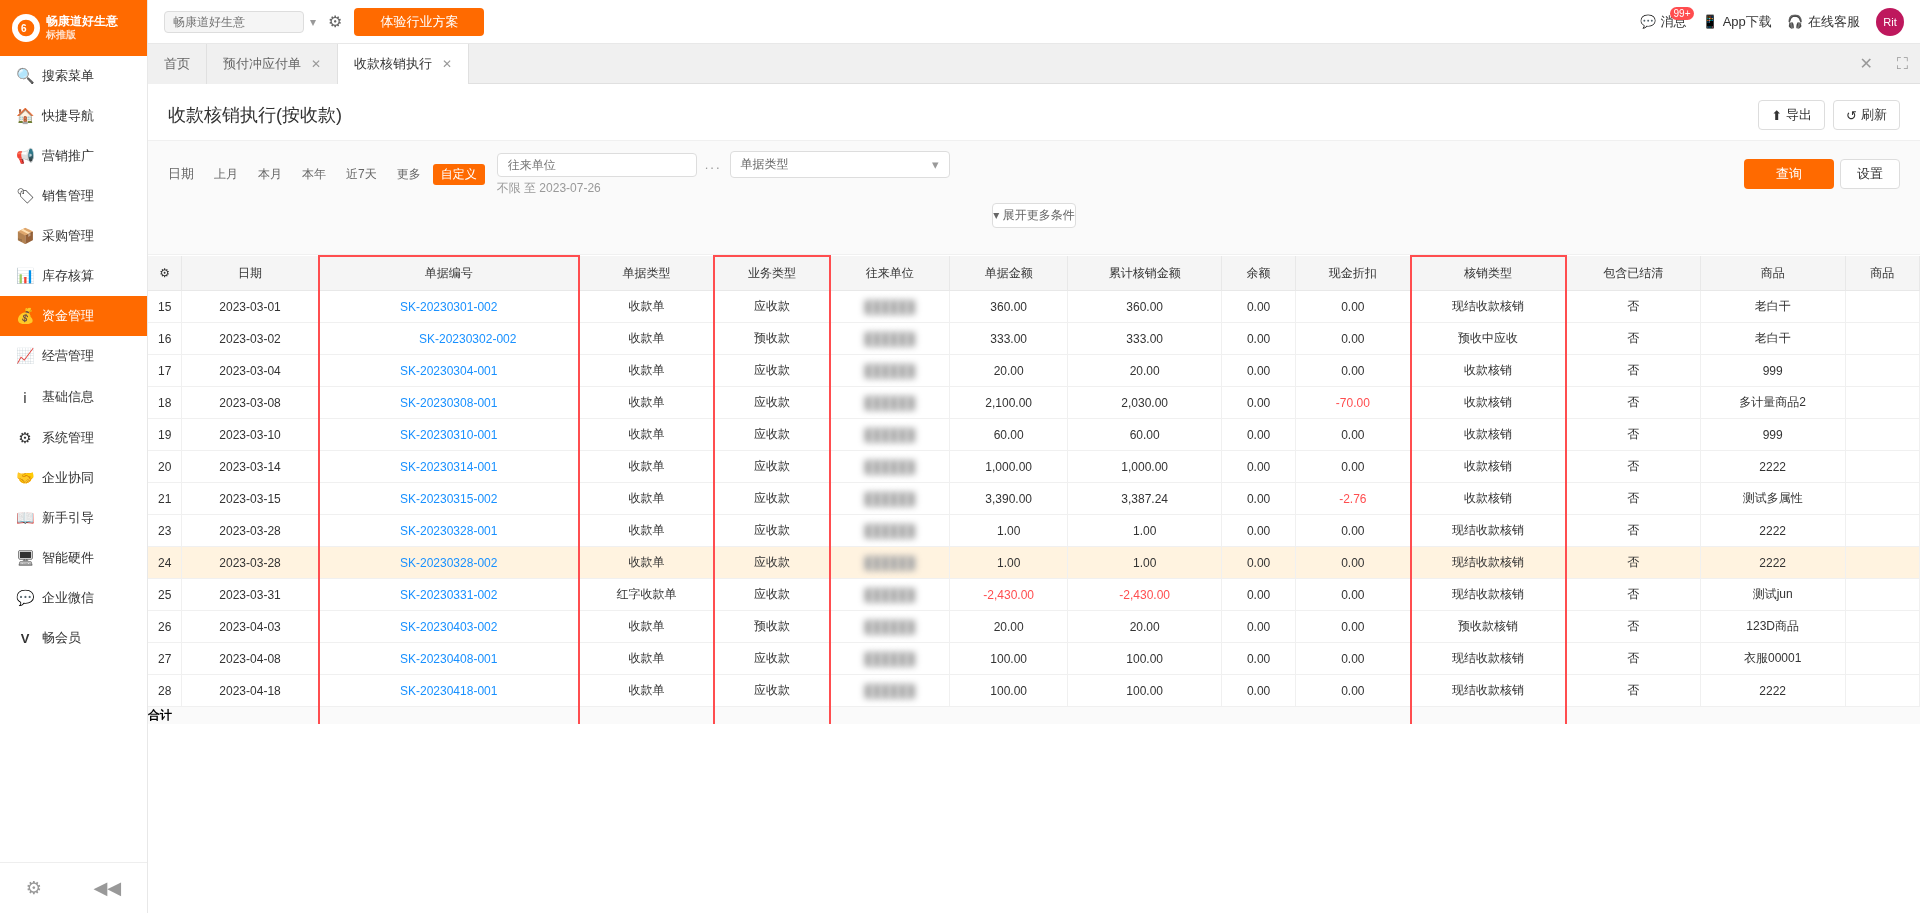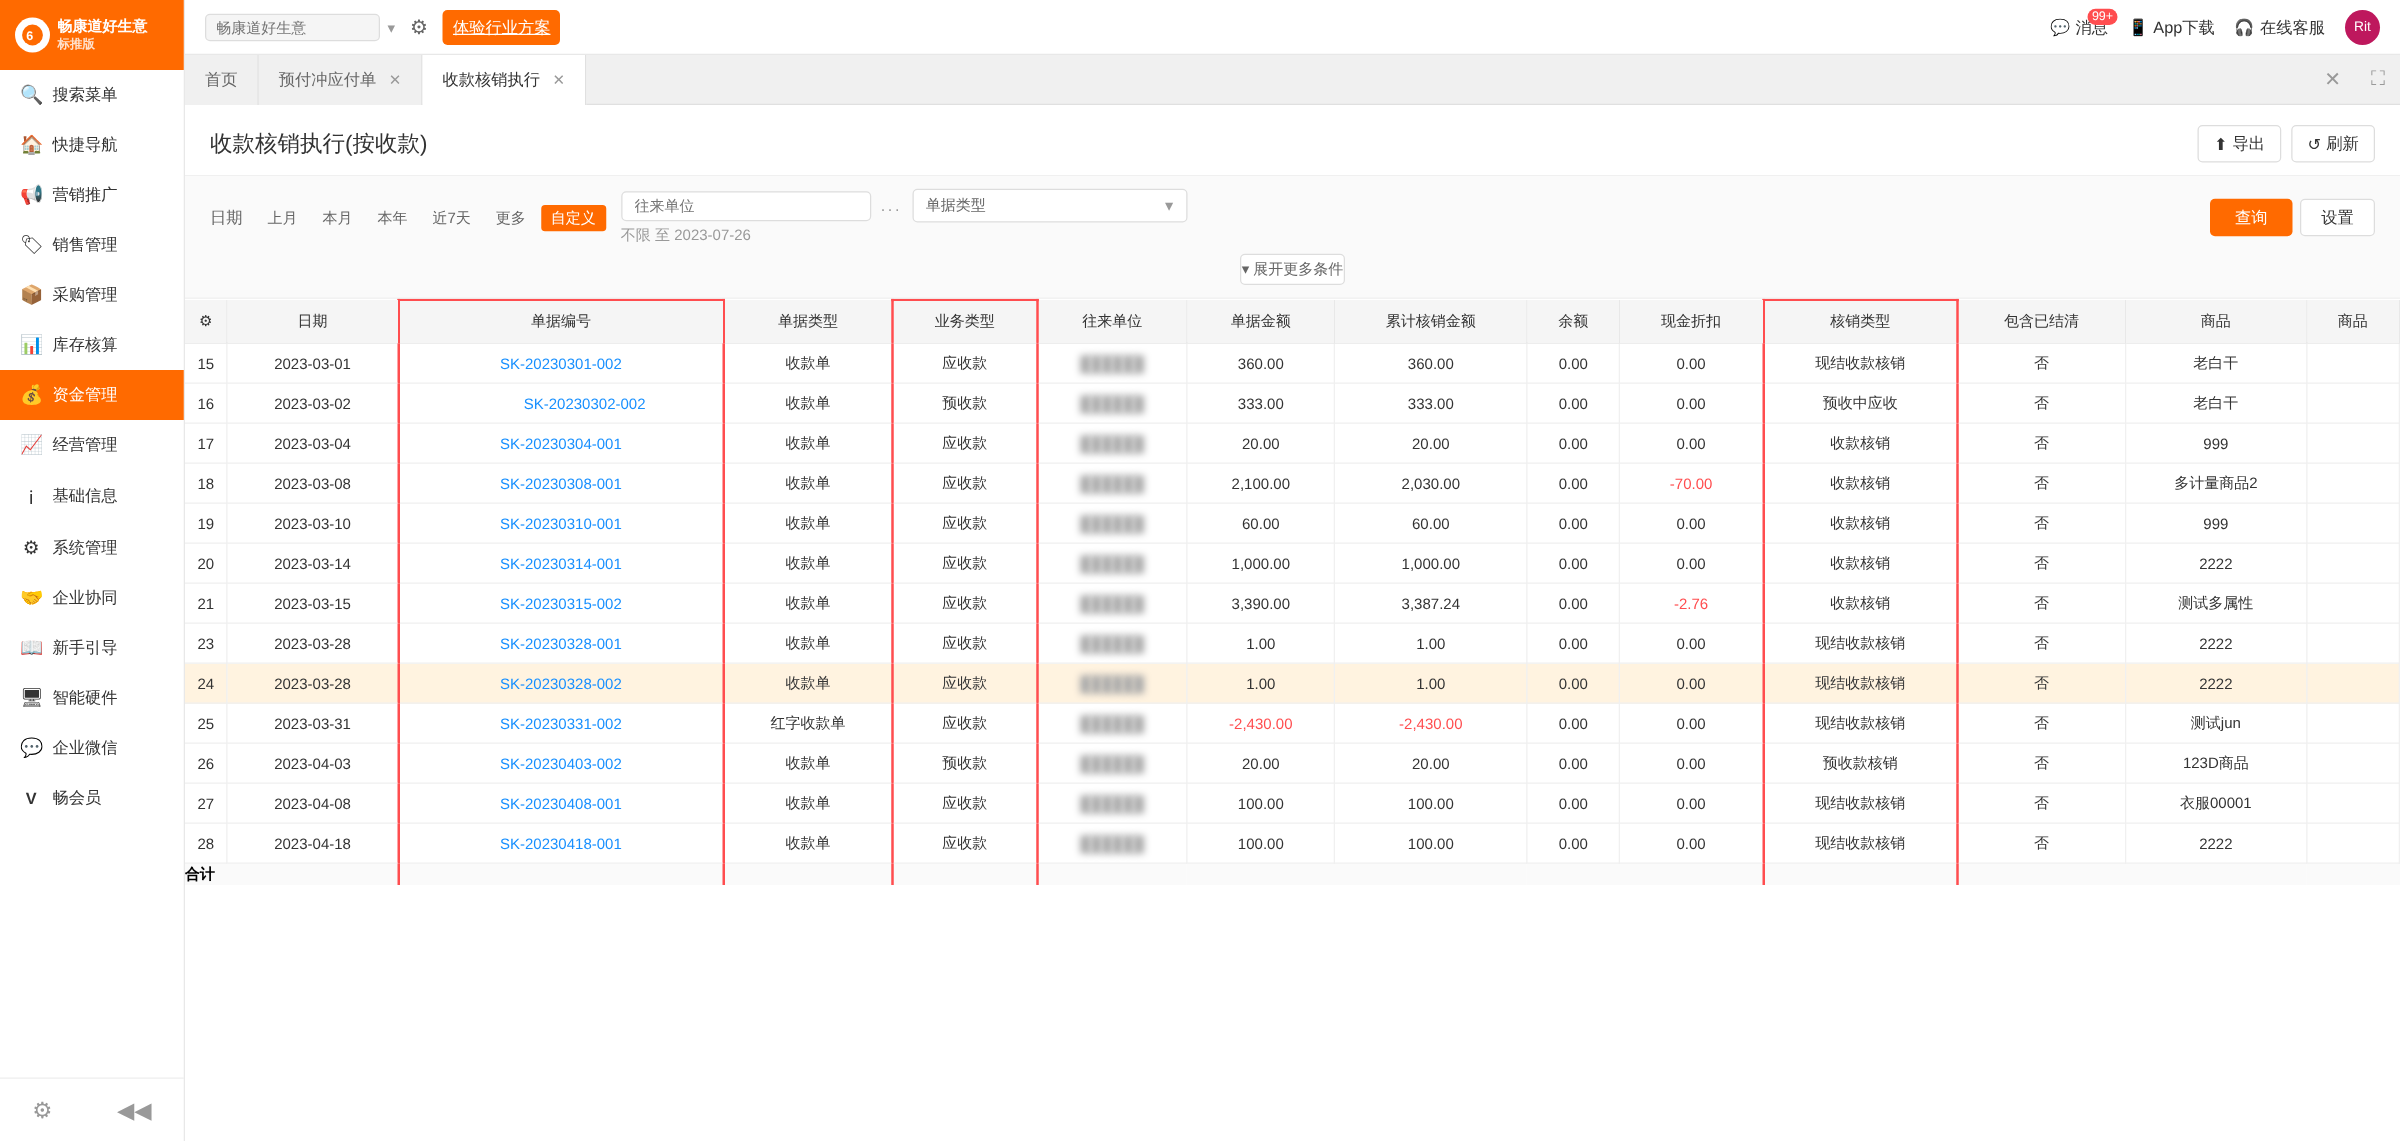--- a/index.html
+++ b/index.html
@@ -20,21 +20,21 @@
 
     
     .main { flex: 1; display: flex; flex-direction: column; overflow: hidden; }
 
     
     .topbar { height: 44px; background: #fff; display: flex; align-items: center; padding: 0 16px; border-bottom: 1px solid #e8e8e8; gap: 12px; }
     .topbar-brand { display: flex; align-items: center; gap: 6px; font-size: 13px; color: #333; }
     .topbar-brand-input { border: 1px solid #ddd; border-radius: 4px; padding: 3px 8px; font-size: 12px; color: #666; width: 140px; }
     .topbar-chevron { color: #999; font-size: 12px; }
     .topbar-gear { color: #666; font-size: 16px; cursor: pointer; }
-    .topbar-btn-industry { background: #ff6a00; color: #fff; border: none; border-radius: 4px; padding: 5px 8px; font-size: 13px; cursor: pointer; text-decoration: underline; }
+    .topbar-btn-industry { background: #ff6a00; color: #fff; border: none; border-radius: 4px; padding: 5px 26px; font-size: 13px; cursor: pointer; }
     .topbar-right { margin-left: auto; display: flex; align-items: center; gap: 16px; }
     .topbar-msg { display: flex; align-items: center; gap: 4px; font-size: 13px; color: #333; cursor: pointer; position: relative; }
     .msg-badge { background: #ff4d4f; color: #fff; border-radius: 8px; font-size: 10px; padding: 1px 4px; position: absolute; top: -6px; right: -8px; }
     .topbar-app { display: flex; align-items: center; gap: 4px; font-size: 13px; color: #333; cursor: pointer; }
     .topbar-service { display: flex; align-items: center; gap: 4px; font-size: 13px; color: #333; cursor: pointer; }
     .topbar-avatar { width: 28px; height: 28px; background: #ddd; border-radius: 50%; }
 
     
     .tabs-bar { height: 40px; background: #f0f0f0; display: flex; align-items: center; padding: 0 0; border-bottom: 1px solid #e0e0e0; }
     .tab { display: flex; align-items: center; gap: 6px; padding: 0 16px; height: 40px; font-size: 13px; cursor: pointer; border-right: 1px solid #e0e0e0; color: #666; background: #f0f0f0; }
@@ -56,23 +56,23 @@
     
     .filter-bar { padding: 10px 20px; background: #fafafa; border-bottom: 1px solid #f0f0f0; }
     .filter-row { display: flex; align-items: center; gap: 12px; flex-wrap: wrap; margin-bottom: 4px; }
     .filter-label { color: #666; font-size: 13px; }
     .date-options { display: flex; align-items: center; gap: 4px; }
     .date-btn { padding: 2px 8px; font-size: 12px; color: #666; cursor: pointer; }
     .date-btn.custom { background: #ff6a00; color: #fff; border-radius: 3px; padding: 2px 8px; }
     .date-range { color: #999; font-size: 12px; }
     .filter-input { border: 1px solid #ddd; border-radius: 4px; padding: 4px 10px; font-size: 12px; color: #666; width: 200px; }
     .filter-dots { color: #999; letter-spacing: 2px; }
-    .btn-query { background: #ff6a00; color: #fff; border: none; border-radius: 4px; padding: 6px 20px; font-size: 13px; cursor: pointer; }
+    .btn-query { background: #ff6a00; color: #fff; border: none; border-radius: 4px; padding: 6px 32px; font-size: 13px; cursor: pointer; }
     .btn-settings { background: #fff; color: #333; border: 1px solid #ddd; border-radius: 4px; padding: 5px 16px; font-size: 13px; cursor: pointer; }
-    .expand-more { display: flex; align-items: center; gap: 4px; color: #666; font-size: 12px; cursor: pointer; border: 1px solid #ddd; background: #fff; border-radius: 4px; padding: 3px 0; margin: 6px auto 0; display: table; }
+    .expand-more { display: flex; align-items: center; gap: 4px; color: #666; font-size: 12px; cursor: pointer; border: 1px solid #ddd; background: #fff; border-radius: 4px; padding: 3px 0; margin: 6px auto 16px; display: table; }
 
     
     .table-container { flex: 1; overflow: auto; padding: 0; }
     table { width: 100%; border-collapse: collapse; font-size: 12px; }
     thead th { background: #f5f5f5; padding: 8px 10px; text-align: center; color: #333; font-weight: 500; border-bottom: 1px solid #e8e8e8; border-right: 1px solid #e8e8e8; white-space: nowrap; position: sticky; top: 0; z-index: 2; }
     tbody td { padding: 7px 10px; text-align: center; border-bottom: 1px solid #f0f0f0; border-right: 1px solid #f0f0f0; color: #333; white-space: nowrap; }
     tbody tr.highlighted { background: #fff3e0; }
     .link-text { color: #1890ff; cursor: pointer; text-decoration: none; }
     .negative { color: #ff4d4f; }
     .gear-col { width: 30px; }

